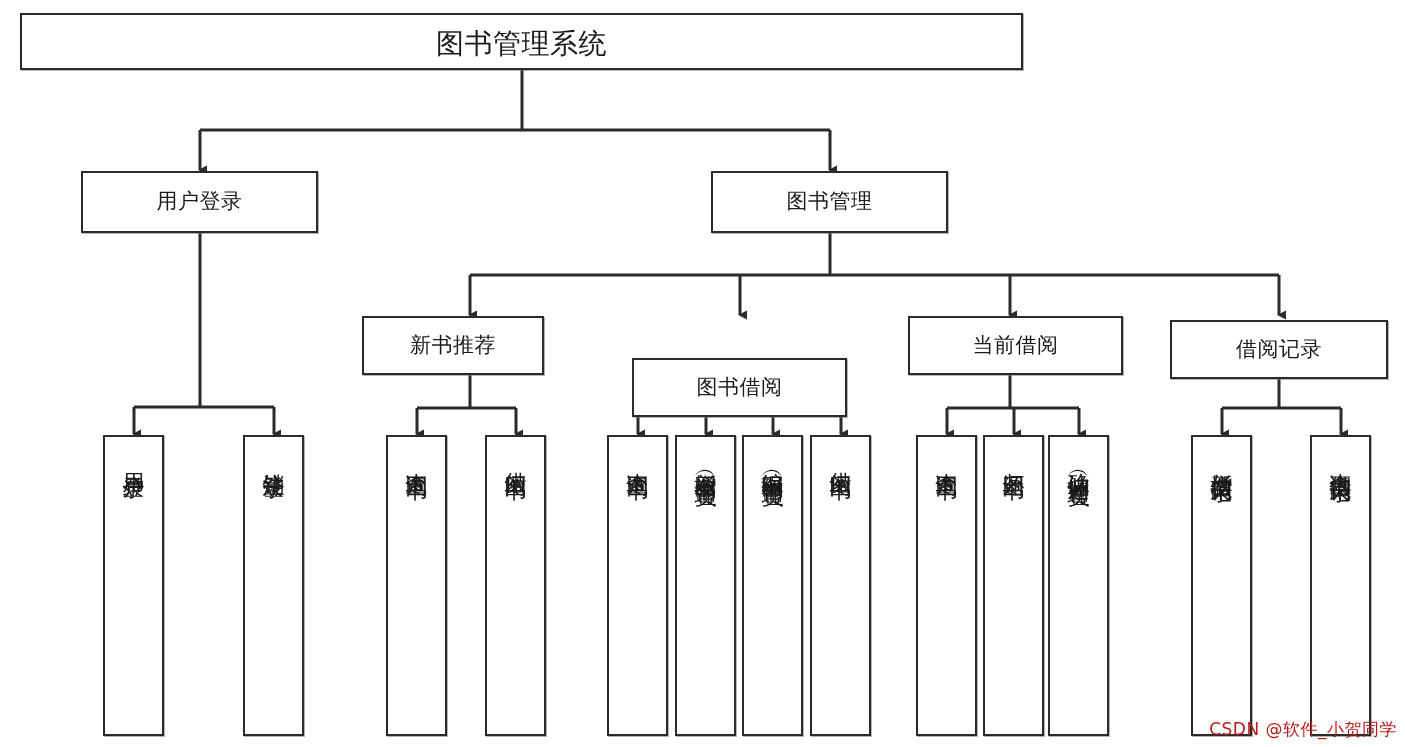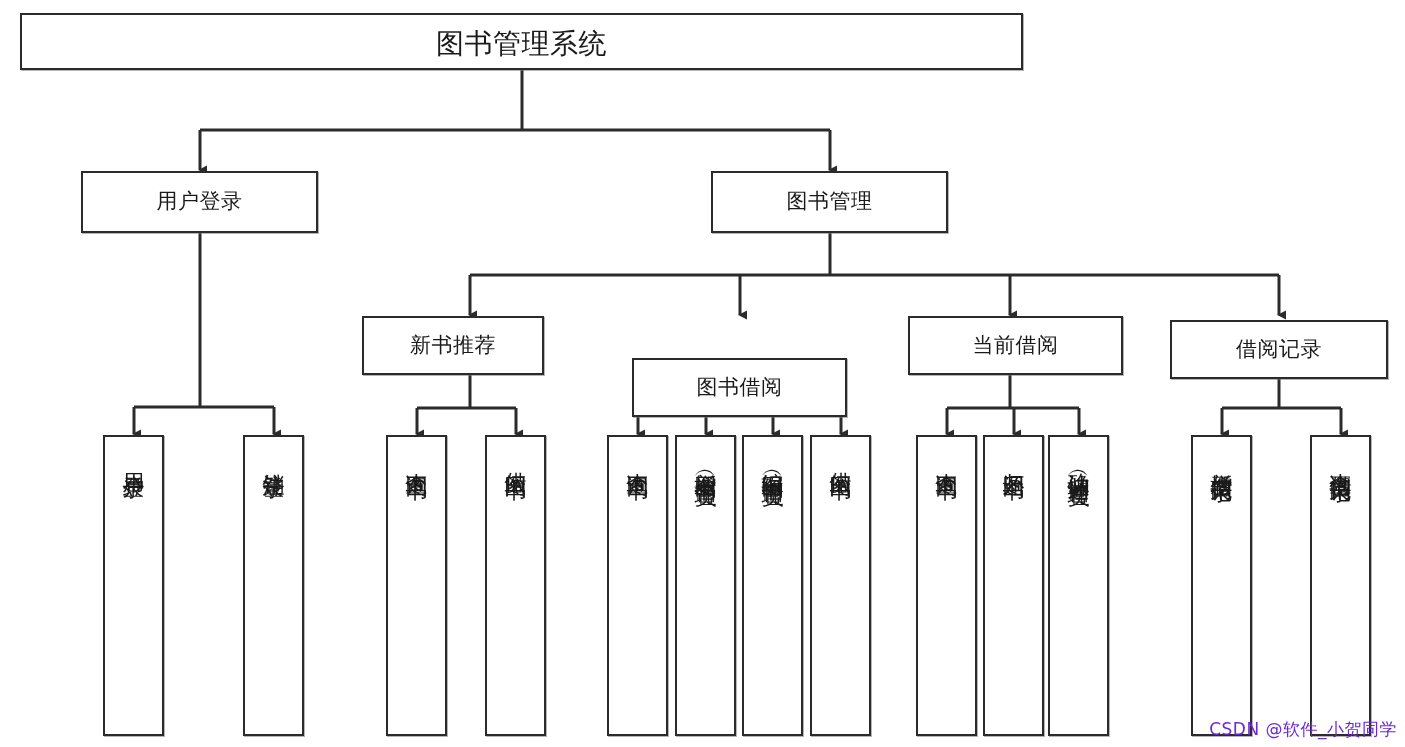--- a/index.html
+++ b/index.html
@@ -61,21 +61,21 @@
   }
   .node.root .label {
     font-size: 28px;
     margin-top: 6px;
   }
   #watermark {
     position: absolute;
     right: 8px;
     bottom: 6px;
     font-size: 17px;
-    color: #6d28d9;
+    color: #b91c1c;
     letter-spacing: 0.5px;
     white-space: nowrap;
     pointer-events: none;
   }
 </style>
 </head>
 <body>
 
 <div id="diagram-root">
 

